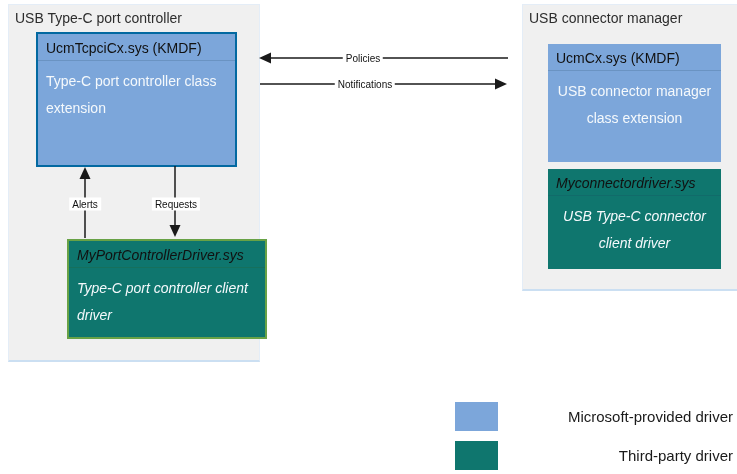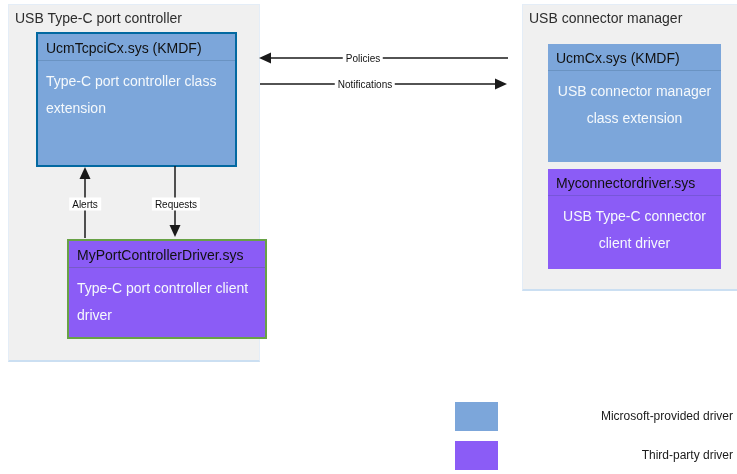--- a/index.html
+++ b/index.html
@@ -39,21 +39,21 @@
     border-bottom: 1px solid rgba(30,60,90,0.18);
     white-space: nowrap;
   }
   .dbox .bdy {
     font-size: 14px;
     color: #f5f9fc;
     padding: 7px 8px 0 8px;
     line-height: 27px;
   }
   .blue  { background: #7ca6da; }
-  .green { background: #8b5cf6; }
+  .green { background: #0f766e; font-style: italic; }
   .bordered-blue  { border: 2px solid #0369a1; }
   .bordered-green { border: 2px solid #68a246; margin-left: 36px; }
   .bordered-green .hdr { border-bottom-color: rgba(50,90,30,0.22); }
   .centered .bdy { text-align: center; }
 
   .box-ucmtcpcicx { left: 27px; top: 27px;  width: 201px; height: 135px; }
   .box-myportctrl { left: 22px; top: 234px; width: 200px; height: 100px; }
   .box-ucmcx      { left: 25px; top: 39px;  width: 173px; height: 118px; }
   .box-myconn     { left: 25px; top: 164px; width: 173px; height: 100px; }
 
@@ -73,21 +73,21 @@
     white-space: nowrap;
   }
 
   
   .legend { position: absolute; left: 455px; top: 401px; }
   .legend-row { display: flex; align-items: center; margin-bottom: 9px; height: 30px; }
   .swatch { width: 43px; height: 29px; flex: 0 0 43px; }
   .legend-label {
     width: 235px;
     text-align: right;
-    font-size: 12px;
+    font-size: 15px;
     color: #1a1a1a;
     white-space: nowrap;
   }
 </style>
 </head>
 <body>
 
 <div class="canvas">
 
   <div class="panel panel-left">

